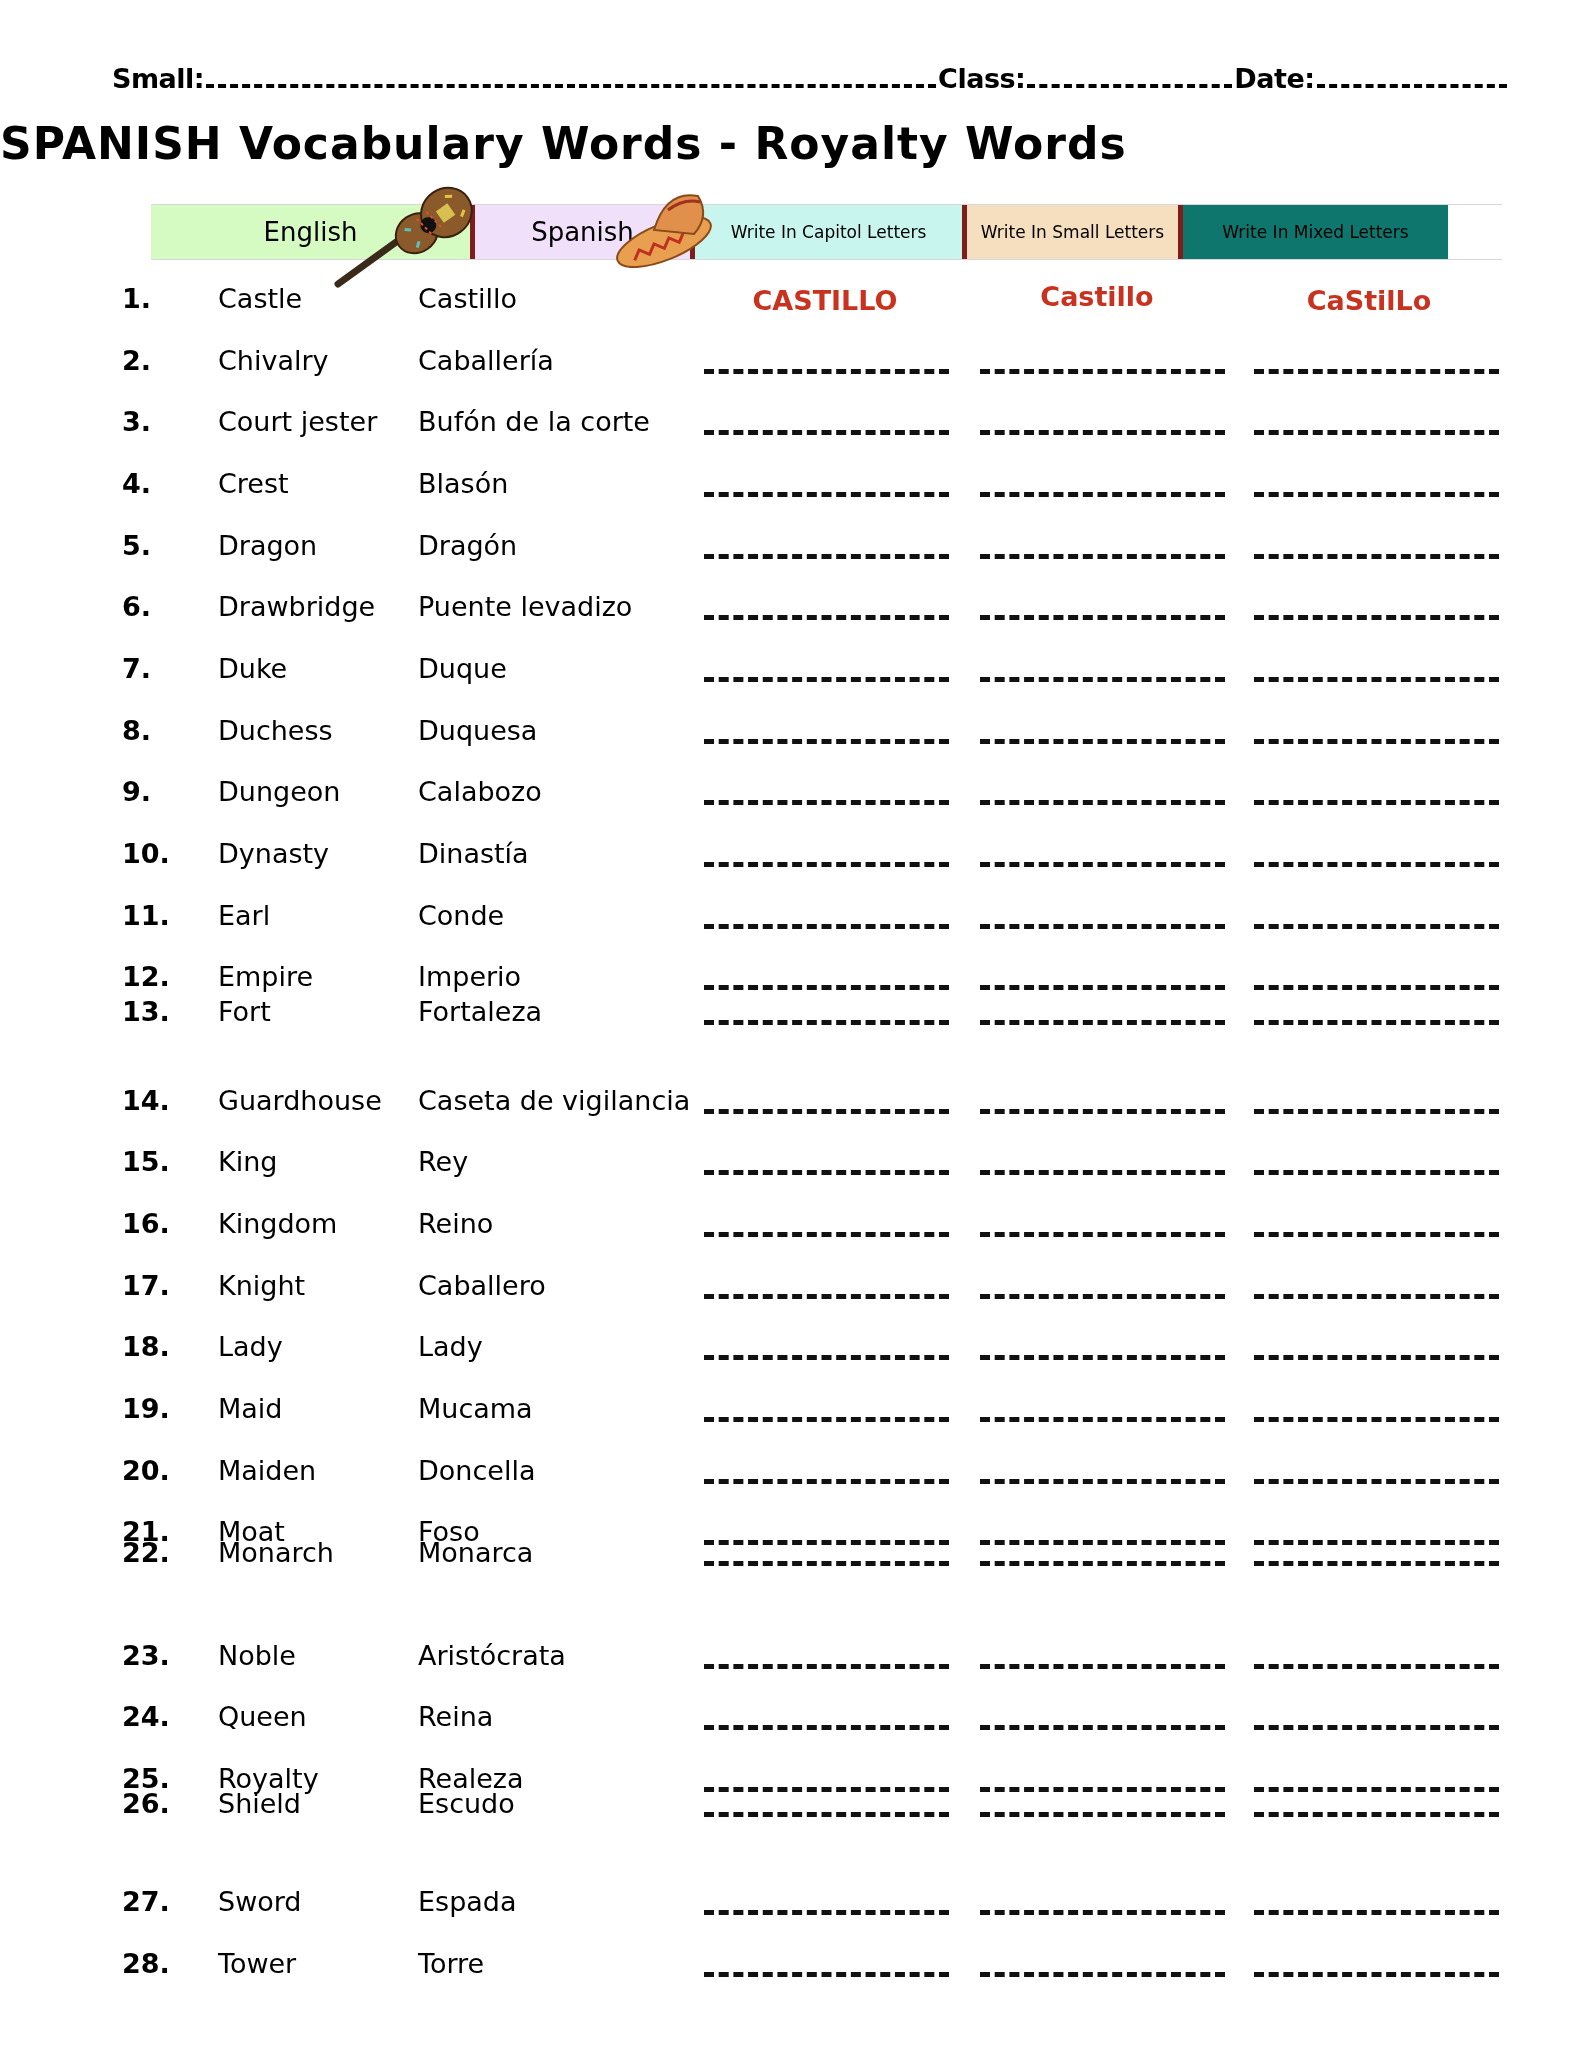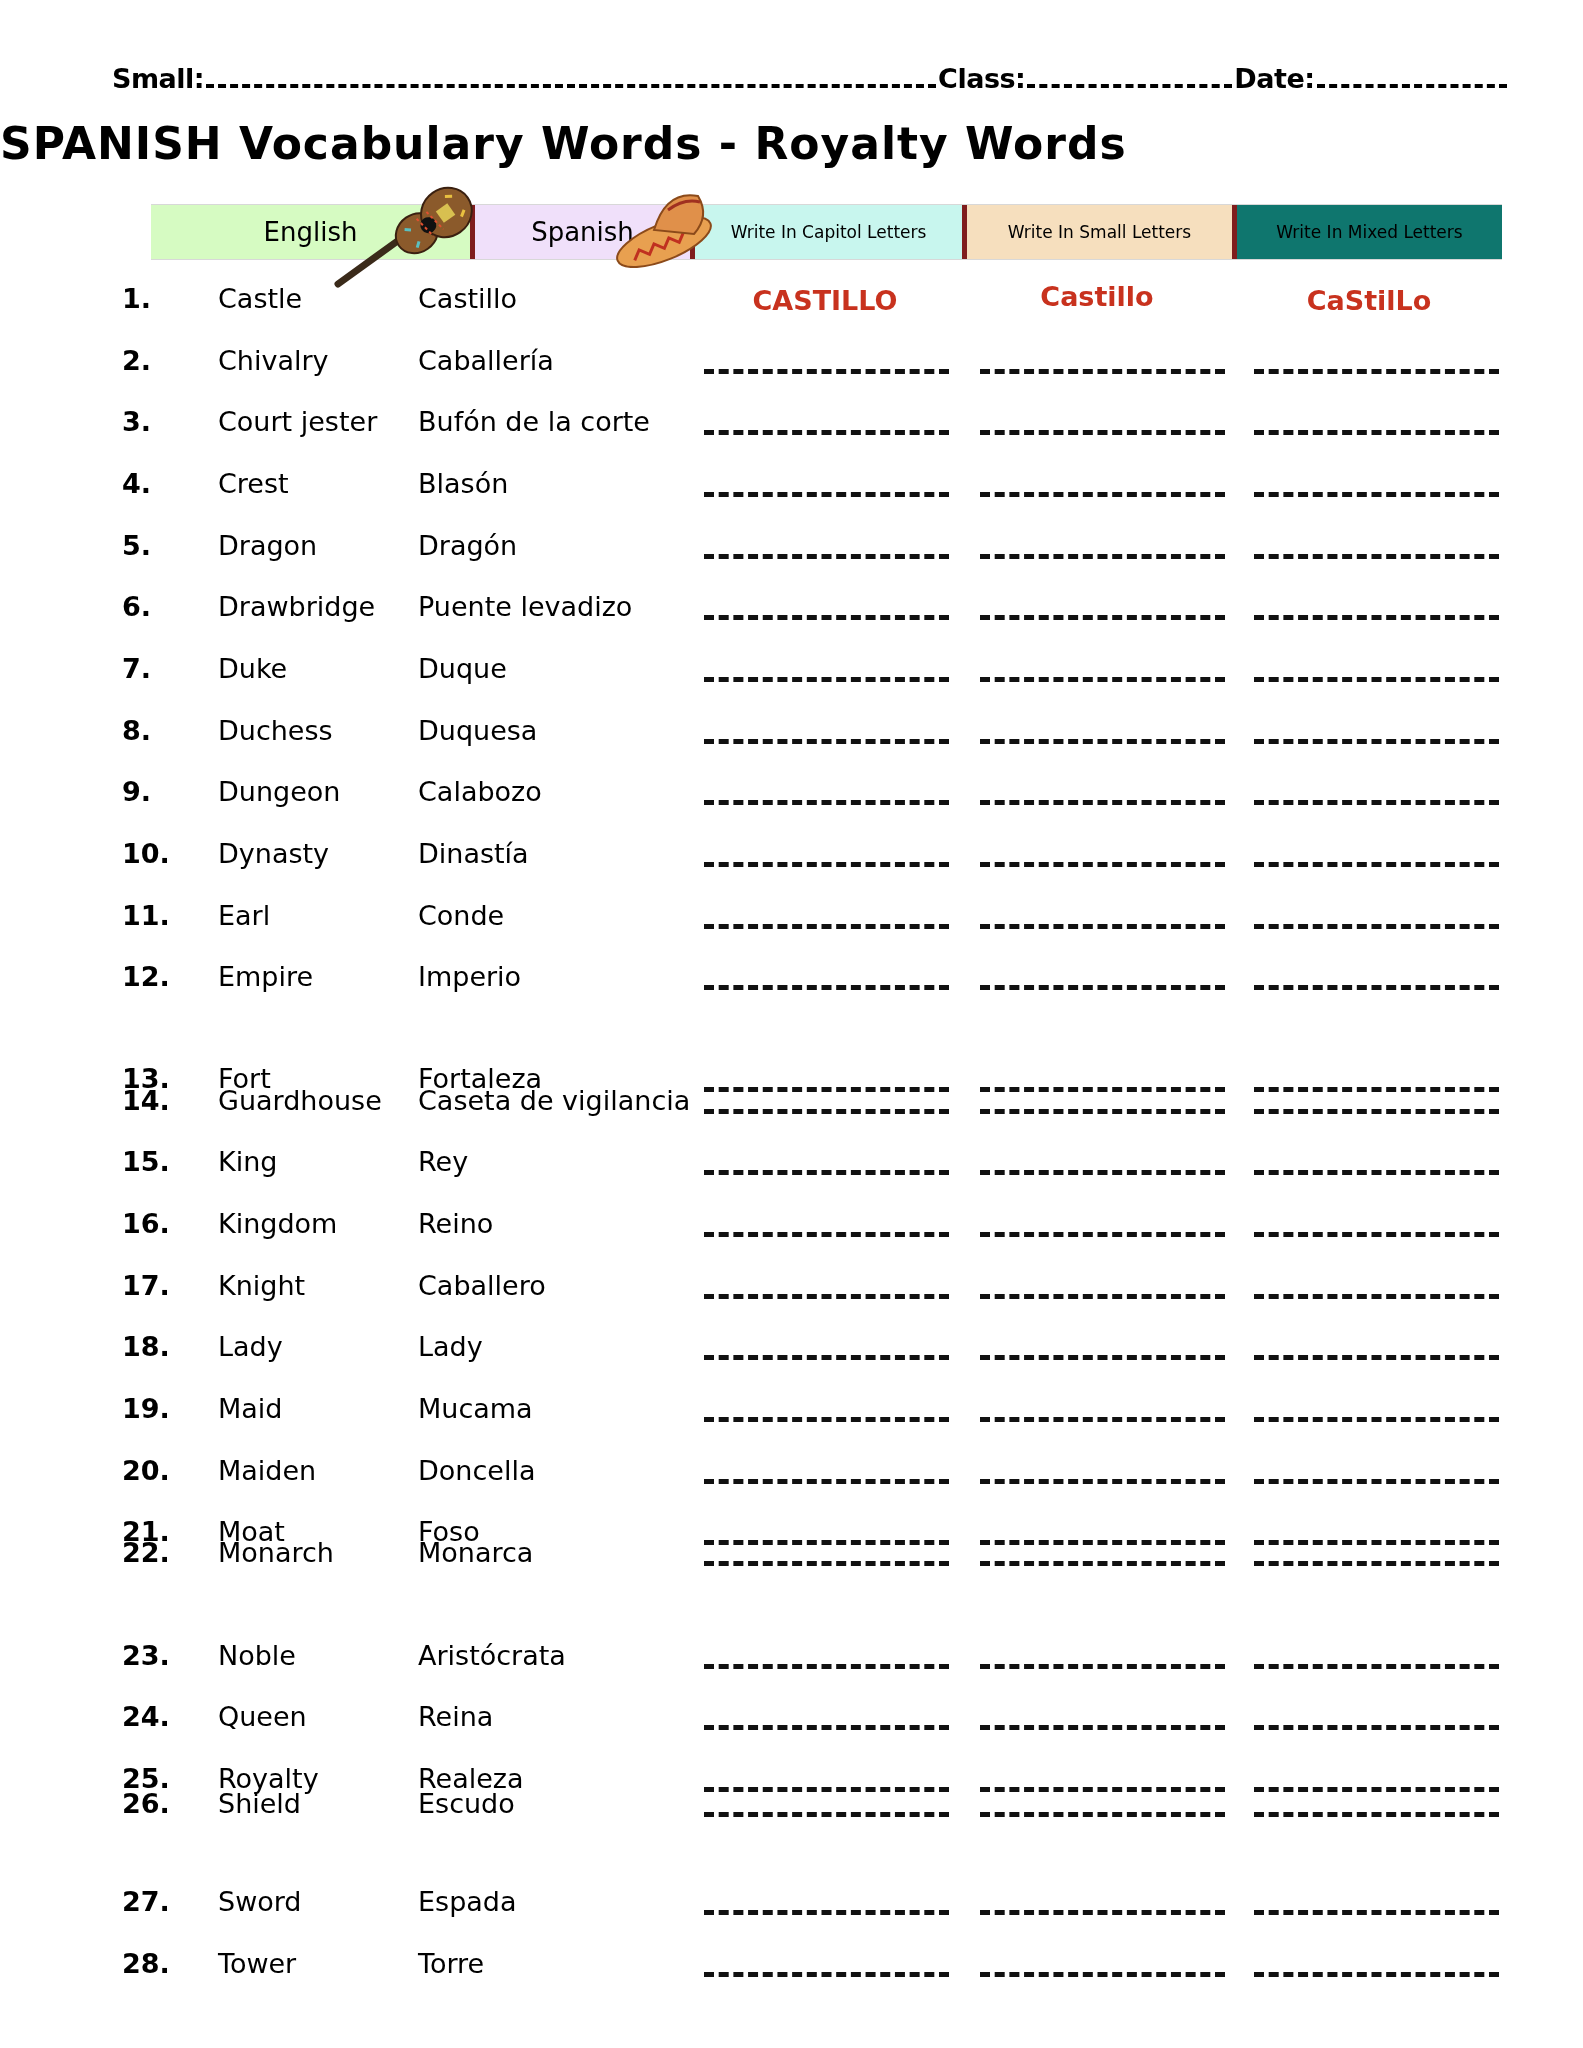--- a/index.html
+++ b/index.html
@@ -42,21 +42,21 @@
 <div class="abs info-line">
   <span>Small:</span><span class="blank" style="width:730px"></span><span>Class:</span><span class="blank" style="width:205px"></span><span>Date:</span><span class="blank" style="width:190px"></span>
 </div>
 
 <div class="abs title">SPANISH Vocabulary Words - Royalty Words</div>
 
 <div class="abs header-band">
   <div class="hcell big" style="width:319px;background:#d6fbc2">English</div>
   <div class="hcell big" style="width:220px;background:#f0e0fa">Spanish</div>
   <div class="hcell" style="width:272px;background:#c8f6ee">Write In Capitol Letters</div>
-  <div class="hcell" style="width:270px;background:#f6dfbe">Write In Small Letters</div>
+  <div class="hcell" style="width:216px;background:#f6dfbe">Write In Small Letters</div>
   <div class="hcell" style="width:270px;background:#0f766e">Write In Mixed Letters</div>
 </div>
 
 <svg class="abs guitar" viewBox="0 0 150 110">
   <line x1="8" y1="100" x2="80" y2="48" stroke="#3a2a1a" stroke-width="7" stroke-linecap="round"></line>
   <g transform="rotate(-35 100 40)">
     <ellipse cx="84" cy="40" rx="22" ry="19" fill="#8b5a2b" stroke="#3a2010" stroke-width="2"></ellipse>
     <ellipse cx="120" cy="40" rx="26" ry="24" fill="#8b5a2b" stroke="#3a2010" stroke-width="2"></ellipse>
     <circle cx="98" cy="40" r="8" fill="#111"></circle>
     <rect x="112" y="33" width="14" height="14" fill="#d8c050"></rect>
@@ -163,21 +163,21 @@
       <span class="line l3"></span>
     </div>
   <div class="row" style="top:961px">
       <span class="num">12.</span>
       <span class="en">Empire</span>
       <span class="es">Imperio</span>
       <span class="line l1"></span>
       <span class="line l2"></span>
       <span class="line l3"></span>
     </div>
-  <div class="row" style="top:1063px">
+  <div class="row" style="top:996px">
       <span class="num">13.</span>
       <span class="en">Fort</span>
       <span class="es">Fortaleza</span>
       <span class="line l1"></span>
       <span class="line l2"></span>
       <span class="line l3"></span>
     </div>
   <div class="row" style="top:1085px">
       <span class="num">14.</span>
       <span class="en">Guardhouse</span>

